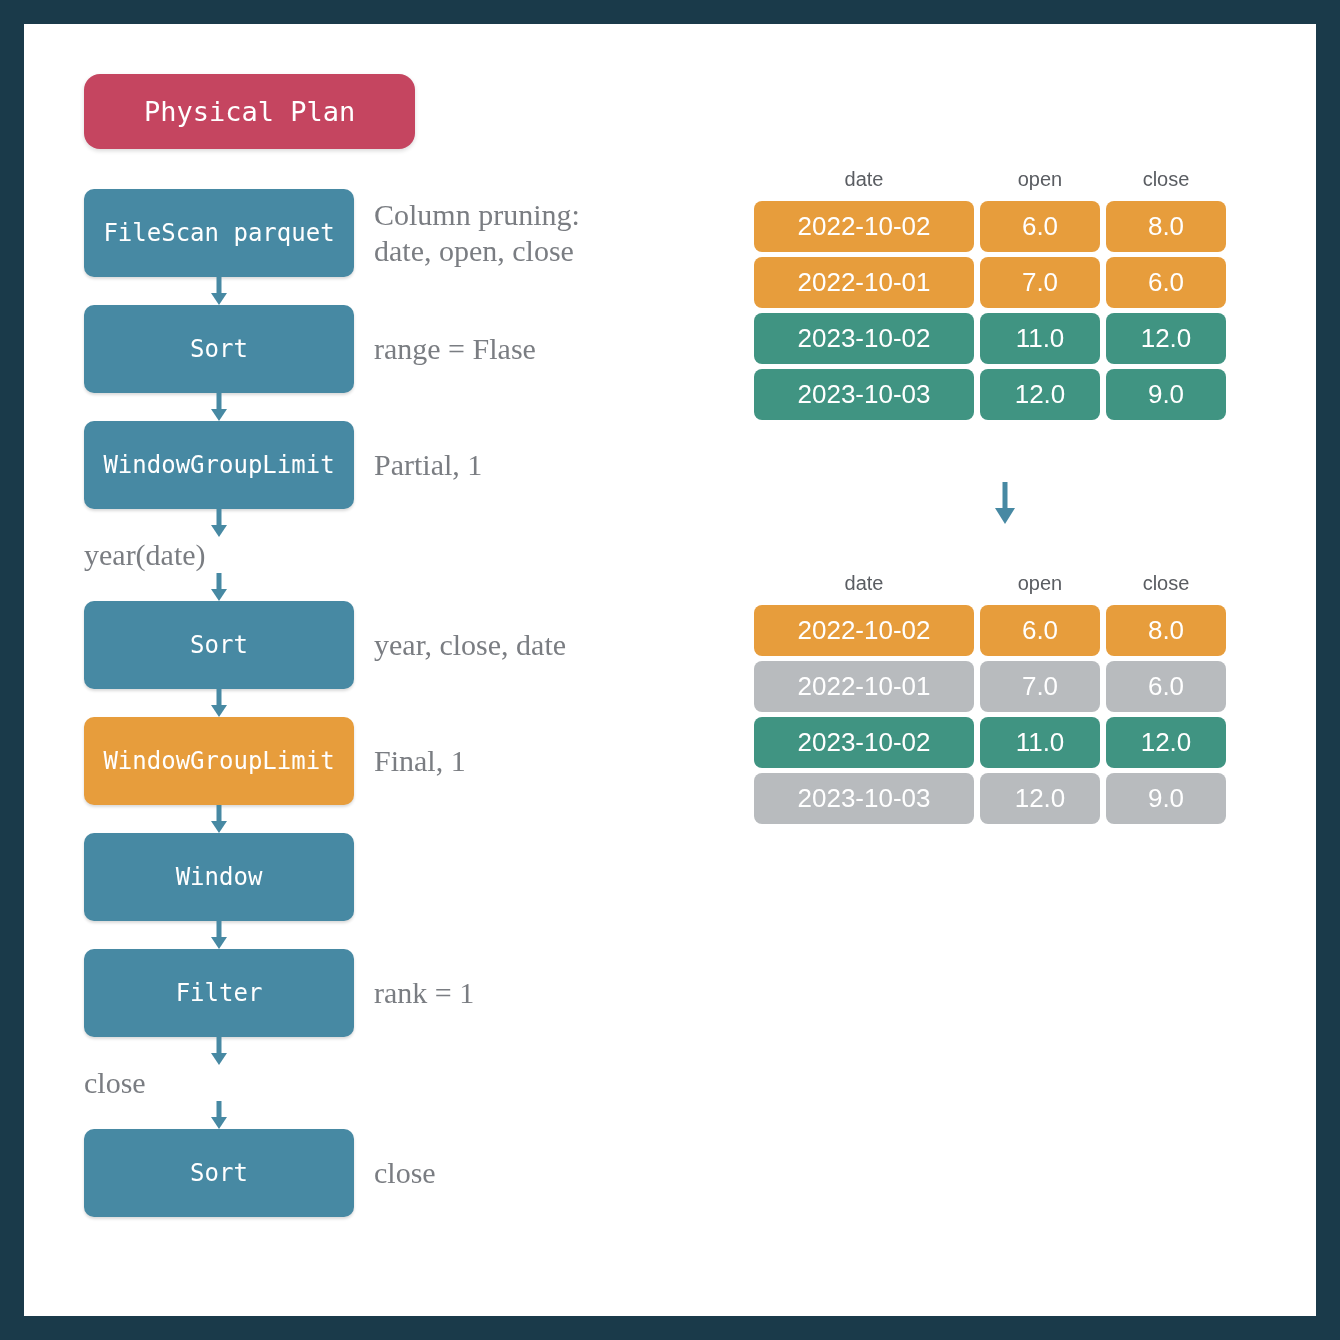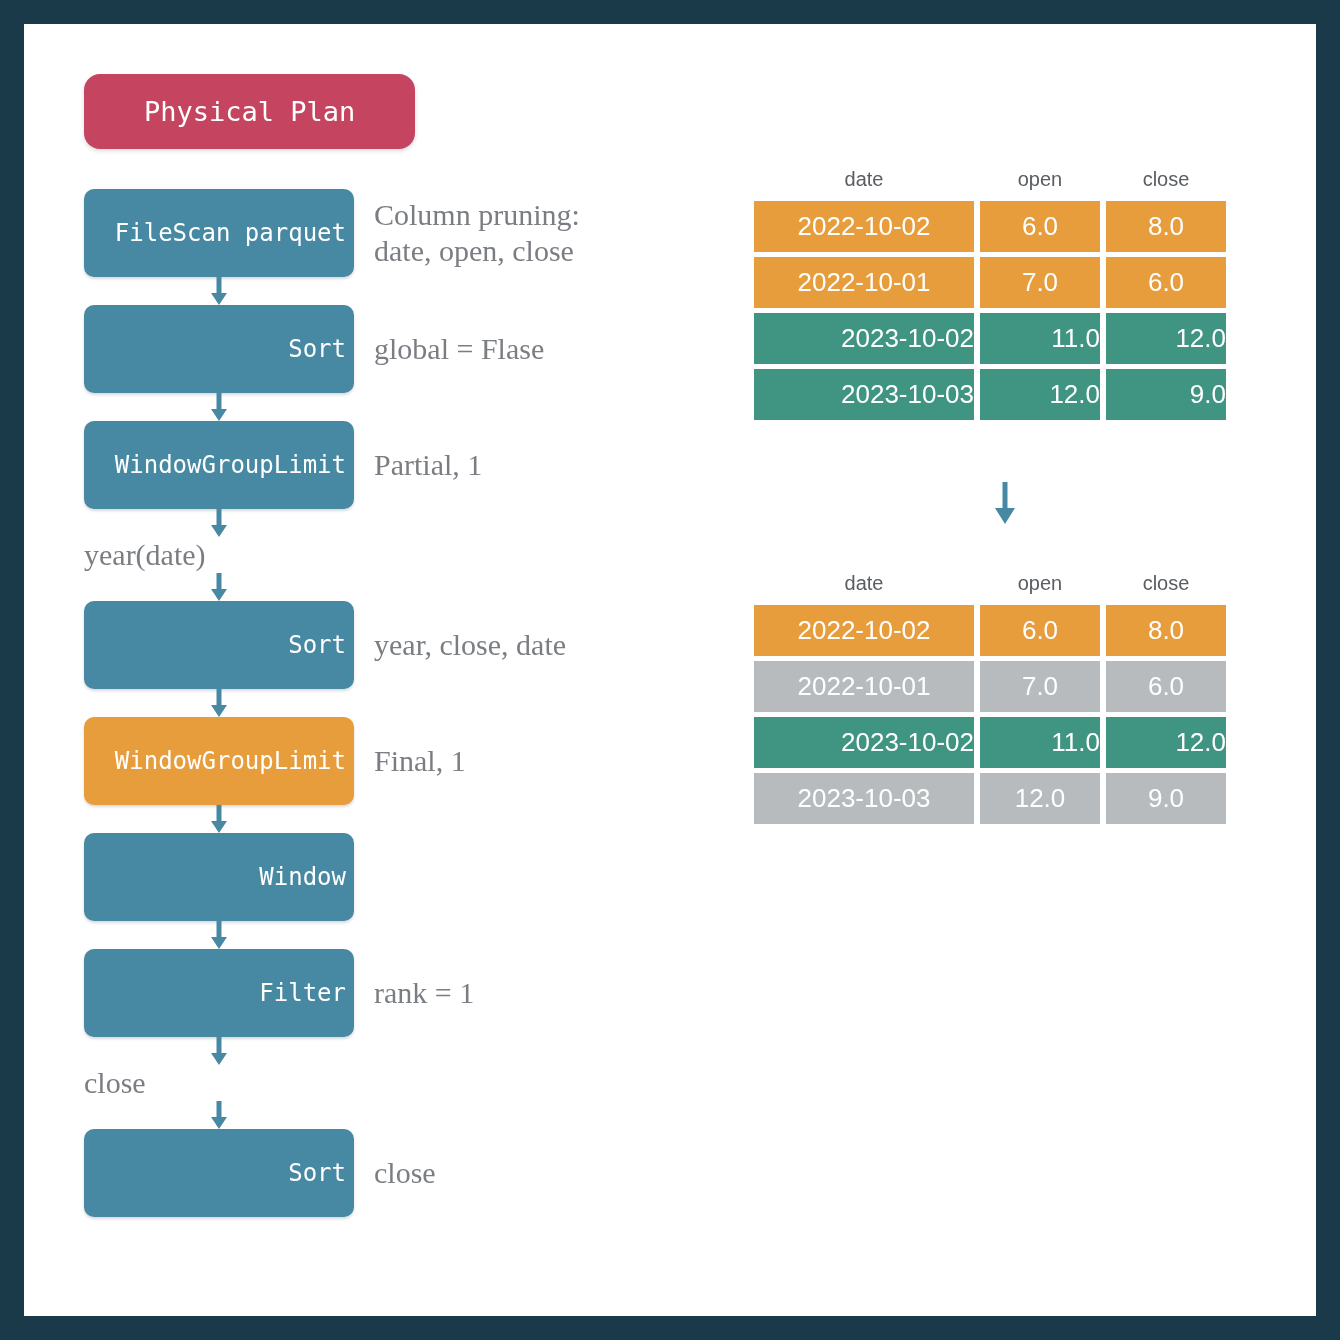--- a/index.html
+++ b/index.html
@@ -47,21 +47,21 @@
     display: flex;
     align-items: center;
     gap: 20px;
   }
   .plan-node {
     width: 270px;
     background: #4789a3;
     color: #fff;
     font-family: "Menlo", "Consolas", monospace;
     font-size: 24px;
-    text-align: right;
+    text-align: center;
     padding: 30px 8px;
     border-radius: 10px;
     box-shadow: 0 2px 3px rgba(0,0,0,0.15);
     flex-shrink: 0;
   }
   .plan-node.highlight {
     background: #e79d3c;
   }
   .plan-note {
     font-family: "Comic Sans MS", "Segoe Script", cursive;
@@ -90,24 +90,24 @@
   .td-row {
     display: flex;
     gap: 6px;
     margin-bottom: 5px;
   }
   .td {
     font-size: 26px;
     color: #fff;
     text-align: center;
     padding: 10px 0;
-    border-radius: 0;
+    border-radius: 8px;
   }
   .c-orange { background: #e79d3c; }
-  .c-teal   { background: #409482; text-align: right; }
+  .c-teal   { background: #409482; }
   .c-grey   { background: #b8bbbe; }
   .col-date  { width: 220px; }
   .col-open  { width: 120px; }
   .col-close { width: 120px; }
   .mid-arrow {
     text-align: center;
     margin: 60px 0 40px 0;
   }
 </style>
 </head>
@@ -124,21 +124,21 @@
             <div class="plan-note">Column pruning:<br>date, open, close</div>
           </div>
           <div class="plan-arrow">
             <svg width="20" height="28" viewBox="0 0 20 28">
   <line x1="10" y1="0" x2="10" y2="18" stroke="#4789a3" stroke-width="5"></line>
   <polygon points="10,28 2,16 18,16" fill="#4789a3"></polygon>
 </svg>
           </div>
           <div class="plan-row">
             <div class="plan-node">Sort</div>
-            <div class="plan-note">global = Flase</div>
+            <div class="plan-note">range = Flase</div>
           </div>
           <div class="plan-arrow">
             <svg width="20" height="28" viewBox="0 0 20 28">
   <line x1="10" y1="0" x2="10" y2="18" stroke="#4789a3" stroke-width="5"></line>
   <polygon points="10,28 2,16 18,16" fill="#4789a3"></polygon>
 </svg>
           </div>
           <div class="plan-row">
             <div class="plan-node">WindowGroupLimit</div>
             <div class="plan-note">Partial, 1</div>

